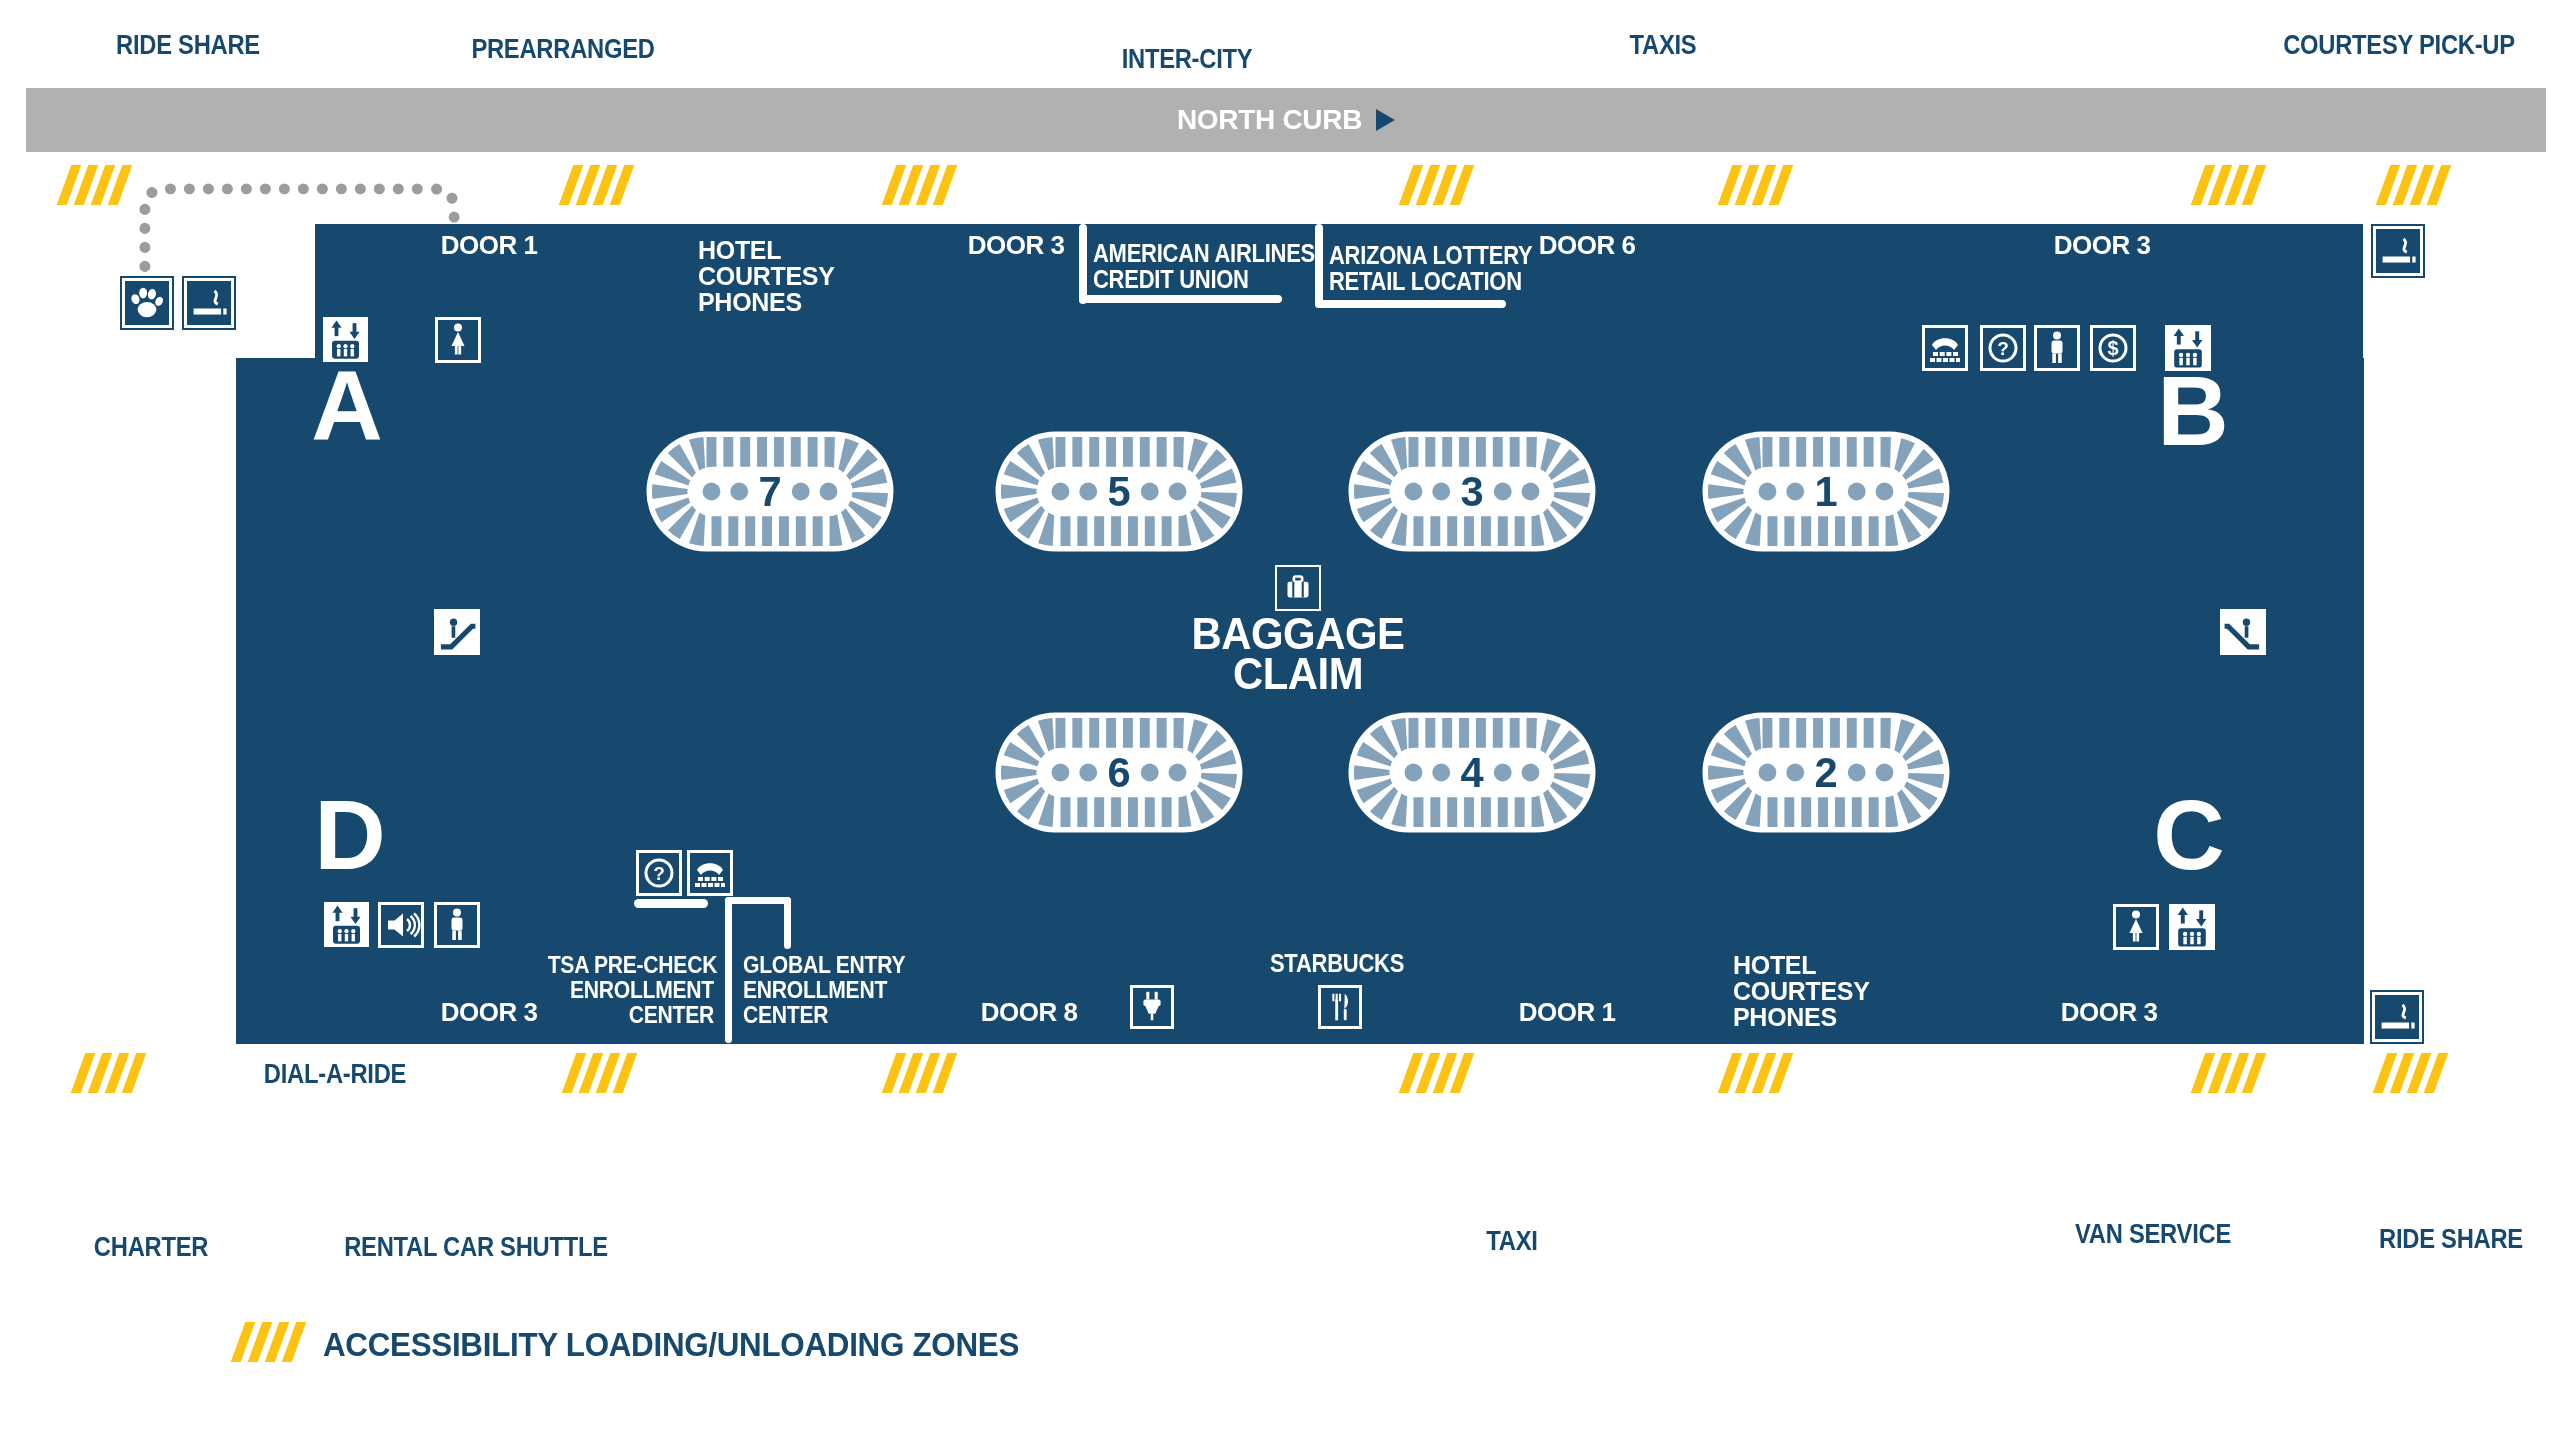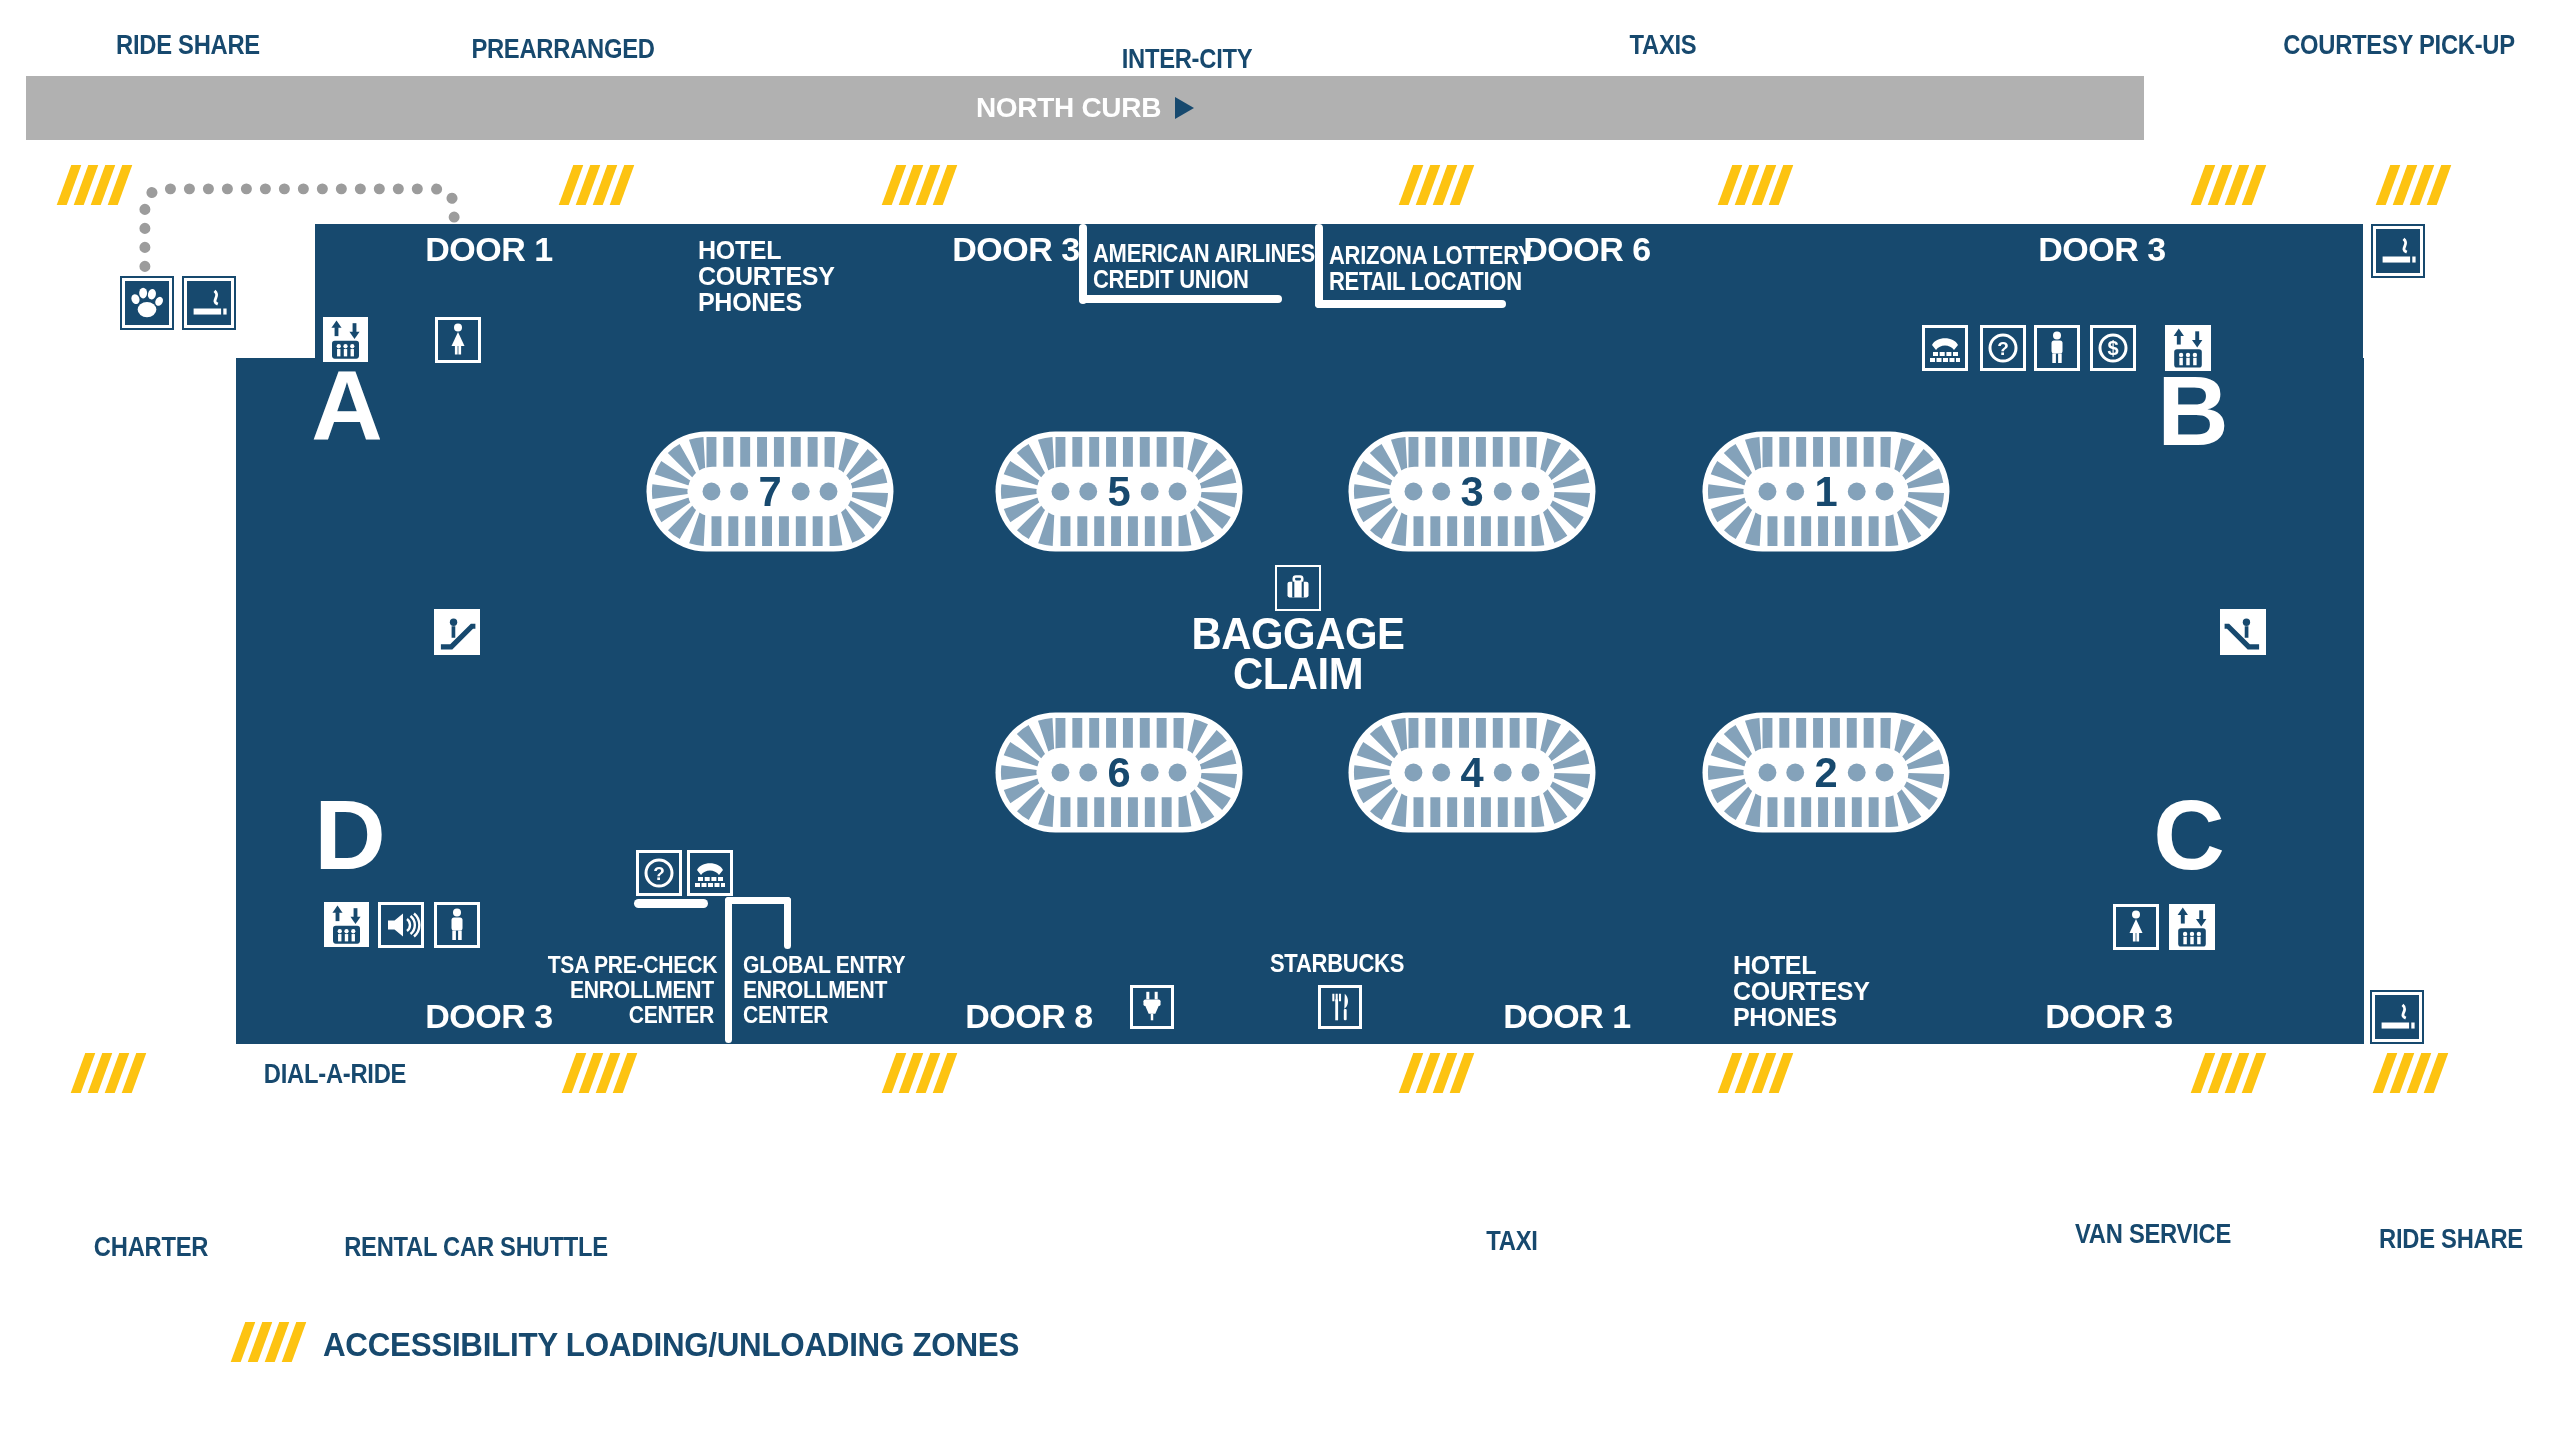--- a/index.html
+++ b/index.html
@@ -7,21 +7,21 @@
     --curb-gray:#B1B1B1; --dot-gray:#9C9C9C; --white:#FFFFFF;
   }
   html,body{margin:0;padding:0;background:#fff;}
   .stage{position:relative;width:2576px;height:1442px;background:#fff;overflow:hidden;
          font-family:"Liberation Sans",sans-serif;}
   .abs{position:absolute;}
 
   
   .tlabel{color:var(--navy);font-weight:bold;font-size:27px;white-space:nowrap;
           transform:translateX(-50%) scaleX(.88);letter-spacing:-0.3px;}
-  .door{color:#fff;font-weight:bold;font-size:34px;white-space:nowrap;letter-spacing:-0.5px;
+  .door{color:#fff;font-weight:bold;font-size:26px;white-space:nowrap;letter-spacing:-0.5px;
         transform:translateX(-50%);}
   .shop{color:#fff;font-weight:bold;font-size:25px;line-height:26px;white-space:nowrap;
         letter-spacing:-0.3px;}
   .sqL{transform:scaleX(.88);transform-origin:0 50%;}
   .sqR{transform:scaleX(.88);transform-origin:100% 50%;}
   .sqC{transform:translateX(-50%) scaleX(.88);}
   .right{text-align:right;}
   .letter{color:#fff;font-weight:bold;font-size:99px;line-height:99px;letter-spacing:-2px;
           transform:translateX(-50%);}
   .baggage{color:#fff;font-weight:bold;font-size:45px;line-height:40px;text-align:center;
@@ -68,21 +68,21 @@
 <body>
 
 <div class="stage">
 
   <div class="abs tlabel" style="left:188px;top:30px">RIDE SHARE</div>
   <div class="abs tlabel" style="left:563px;top:34px">PREARRANGED</div>
   <div class="abs tlabel" style="left:1187px;top:44px">INTER-CITY</div>
   <div class="abs tlabel" style="left:1663px;top:30px">TAXIS</div>
   <div class="abs tlabel" style="left:2399px;top:30px">COURTESY PICK-UP</div>
 
-  <div class="abs curb" style="left:26px;top:76px;width:2118px;height:64px">
+  <div class="abs curb" style="left:26px;top:88px;width:2520px;height:64px">
     <div class="curbtext">
       <span>NORTH CURB</span>
       <i class="tri-e"></i>
     </div>
   </div>
 
   <div class="abs hash" style="left:64px;top:165px">
       <i></i>
       <i></i>
       <i></i>

